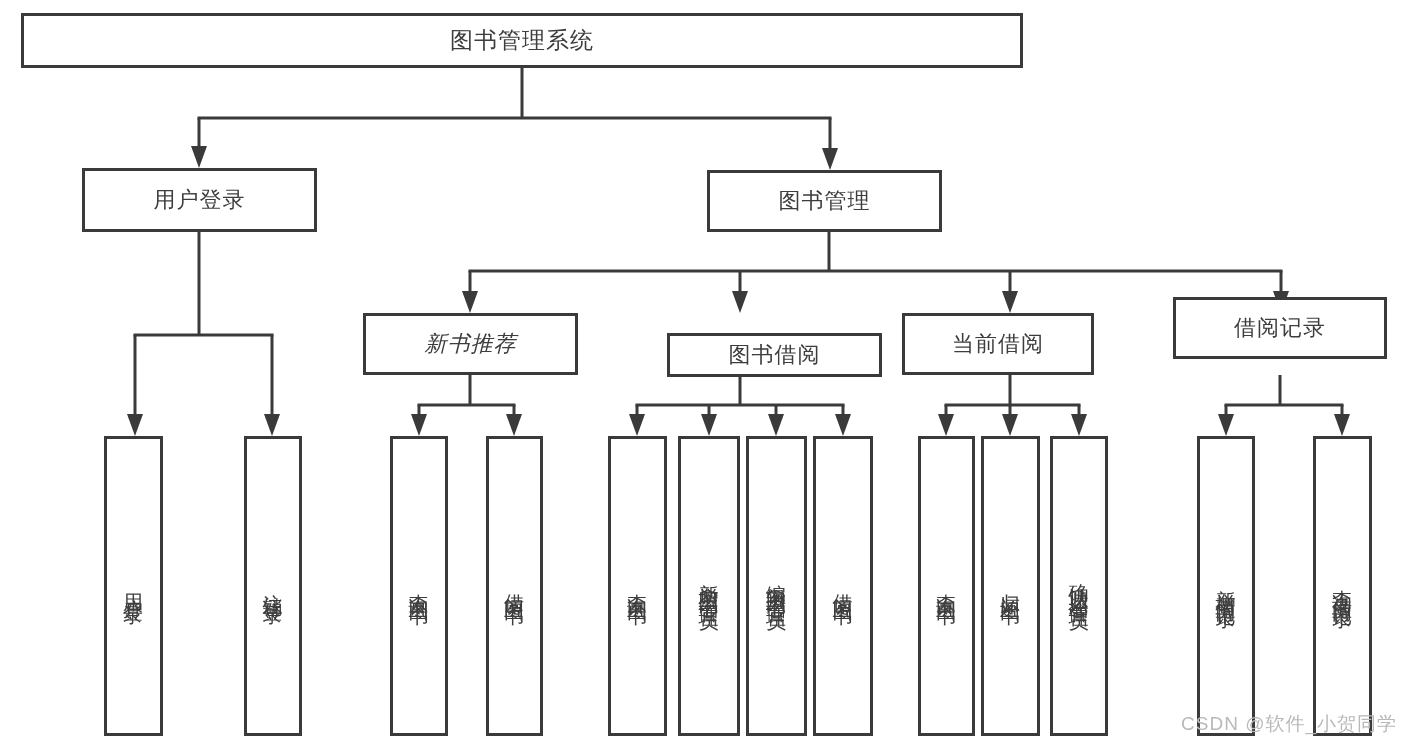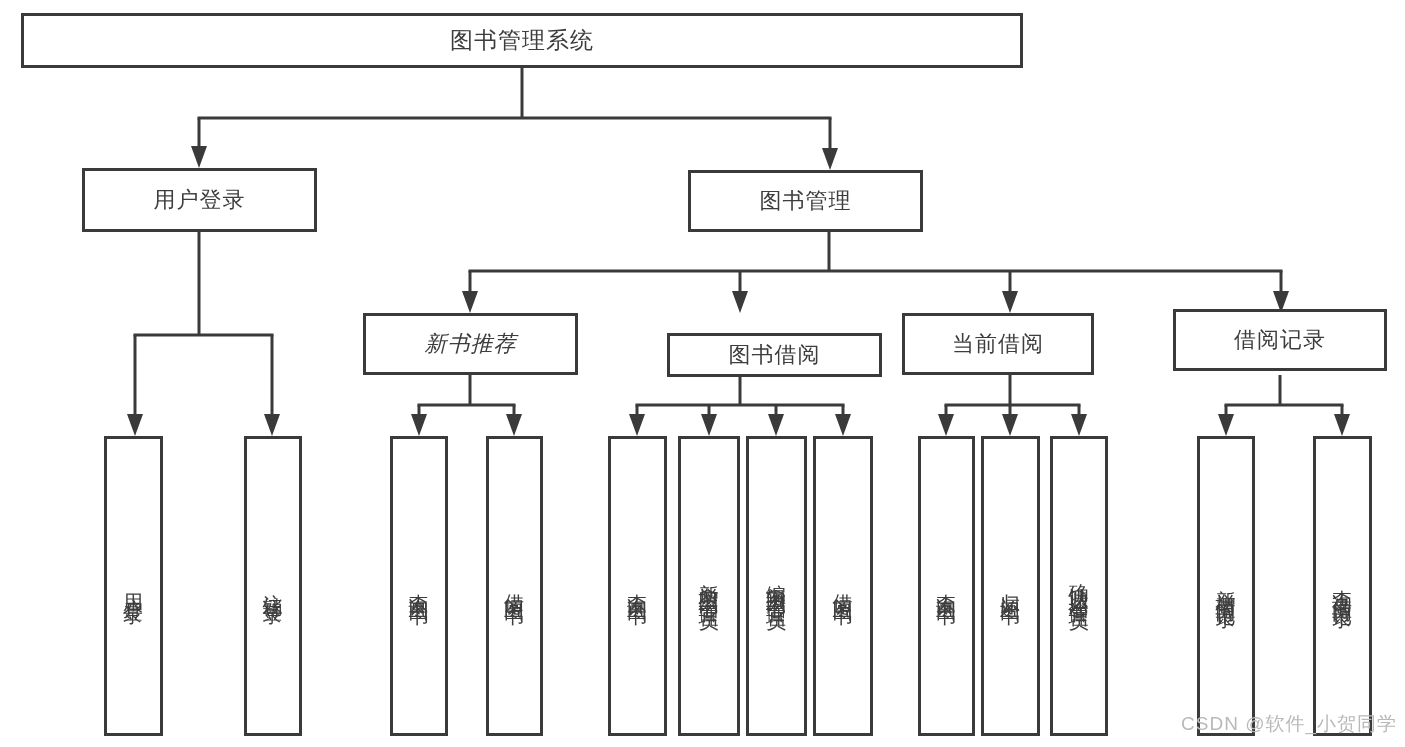--- a/index.html
+++ b/index.html
@@ -95,34 +95,34 @@
       <polygon points="1334,414 1350,414 1342,436" fill="#3a3a3a"></polygon>
     </svg>
 
   <div class="node hbox root-box" style="left:21px;top:13px;width:1002px;height:55px;">
     <span>图书管理系统</span>
   </div>
 
   <div class="node hbox" style="left:82px;top:168px;width:235px;height:64px;">
     <span>用户登录</span>
   </div>
-  <div class="node hbox" style="left:688px;top:170px;width:235px;height:62px;">
+  <div class="node hbox" style="left:707px;top:170px;width:235px;height:62px;">
     <span>图书管理</span>
   </div>
 
   <div class="node hbox" style="left:363px;top:313px;width:215px;height:62px;font-style:italic;">
     <span>新书推荐</span>
   </div>
   <div class="node hbox" style="left:667px;top:313px;width:215px;height:44px;margin-top:20px;">
     <span>图书借阅</span>
   </div>
   <div class="node hbox" style="left:902px;top:313px;width:192px;height:62px;">
     <span>当前借阅</span>
   </div>
-  <div class="node hbox" style="left:1173px;top:309px;width:214px;height:62px;">
+  <div class="node hbox" style="left:1173px;top:297px;width:214px;height:62px;">
     <span>借阅记录</span>
   </div>
 
   <div class="node vbox" style="left:104px;">
     <span class="vtext">用户登录</span>
   </div>
   <div class="node vbox" style="left:244px;width:58px;">
     <span class="vtext">注销登录</span>
   </div>
 

